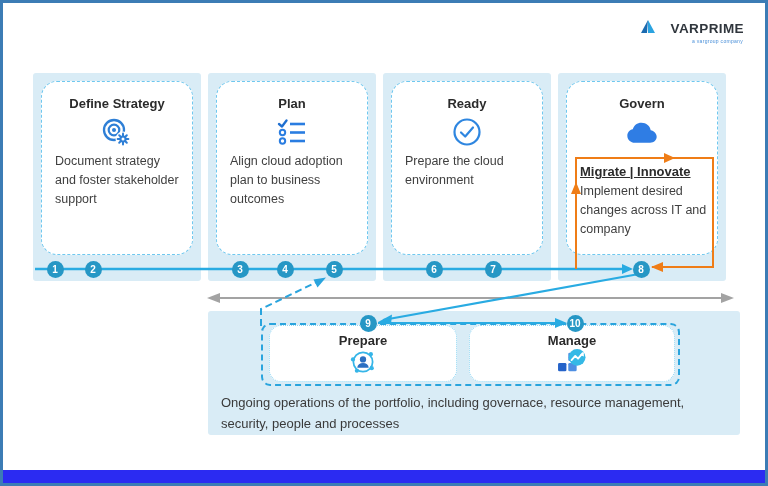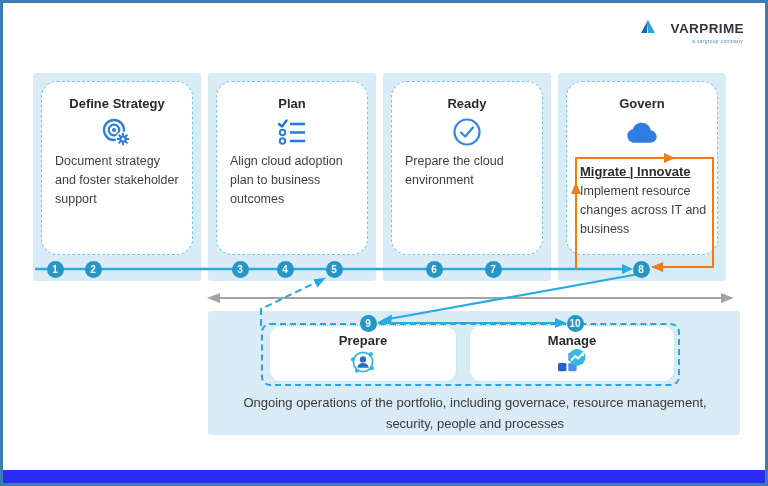--- a/index.html
+++ b/index.html
@@ -16,21 +16,21 @@
   .card-icon{height:34px;display:flex;align-items:center;justify-content:center;margin-top:4px;}
   .card-desc{padding:3px 8px 0 13px;font-size:12.5px;line-height:19px;color:#3f3f3f;}
   .adopt-text{position:absolute;left:13px;right:6px;top:82px;}
   .adopt-head{font-size:13px;font-weight:bold;color:#2b2b2b;margin-bottom:3px;text-decoration:underline;}
   .adopt-body{font-size:12.5px;line-height:19px;color:#3f3f3f;}
   
   .ops-panel{position:absolute;left:205px;top:308px;width:532px;height:124px;background:#d9ecf6;border-radius:3px;}
   .ops-dashed{position:absolute;left:258px;top:320px;width:419px;height:63px;border:2px dashed #2aa4dd;border-radius:9px;box-sizing:border-box;}
   .ops-card{position:absolute;top:322px;height:57px;background:#ffffff;border:1px dotted #8fd6f4;border-radius:12px;box-sizing:border-box;display:flex;flex-direction:column;align-items:center;}
   .ops-title{margin-top:7px;font-size:13px;font-weight:bold;color:#2b2b2b;}
-  .ops-desc{position:absolute;left:218px;top:390px;width:508px;font-size:13px;line-height:20.5px;color:#3a3a3a;text-align:center;}
+  .ops-desc{position:absolute;left:218px;top:390px;width:508px;font-size:13px;line-height:20.5px;color:#3a3a3a;}
   
   .badge{position:absolute;width:17px;height:17px;border-radius:50%;background:#2697c5;color:#ffffff;font-size:10px;font-weight:bold;display:flex;align-items:center;justify-content:center;z-index:30;}
   
   .overlay{position:absolute;left:0;top:0;z-index:20;pointer-events:none;}
   .footer-bar{position:absolute;left:0;right:0;bottom:0;height:13px;background:#2b2bf2;z-index:40;}
 </style>
 </head>
 <body>
 
 <div class="frame">
@@ -104,21 +104,21 @@
   <div class="col" style="left:555px">
     <div class="card">
       <div class="card-title">Govern</div>
       <div class="card-icon">
         <svg width="40" height="25" viewBox="0 0 31 23">
           <path d="M9,21 C5,21 2,18 2,14.5 C2,11.5 4,9 7,8.5 C8,5 11,2.5 15,2.5 C19.5,2.5 23,5.5 23.5,9.5 C26.5,10 29,12.5 29,15.5 C29,18.5 26.5,21 23,21 Z" fill="#2f7de4"></path>
         </svg>
       </div>
       <div class="adopt-text">
         <div class="adopt-head">Migrate | Innovate</div>
-        <div class="adopt-body">Implement resource changes across IT and business</div>
+        <div class="adopt-body">Implement desired changes across IT and company</div>
       </div>
     </div>
   </div>
 
   <div class="ops-panel"></div>
   <div class="ops-dashed"></div>
 
   <div class="ops-card" style="left:266px;width:188px;">
     <div class="ops-title">Prepare</div>
     <span>

